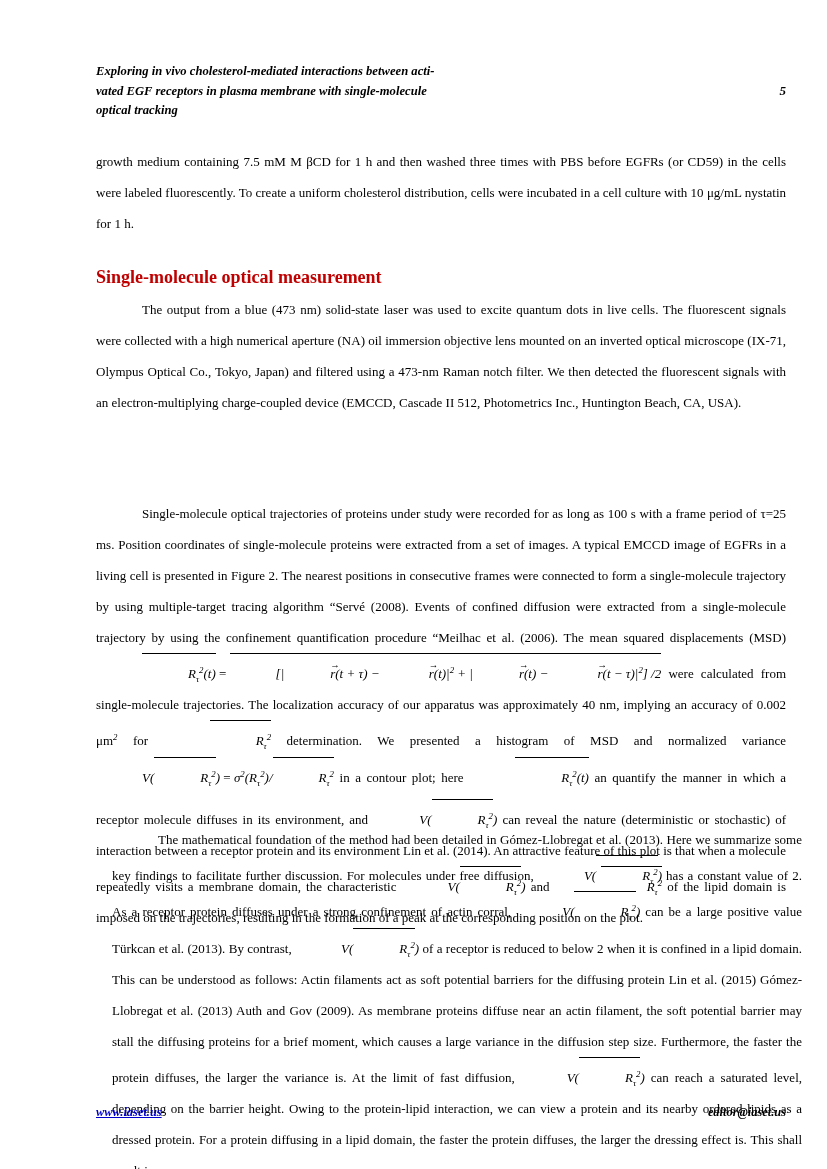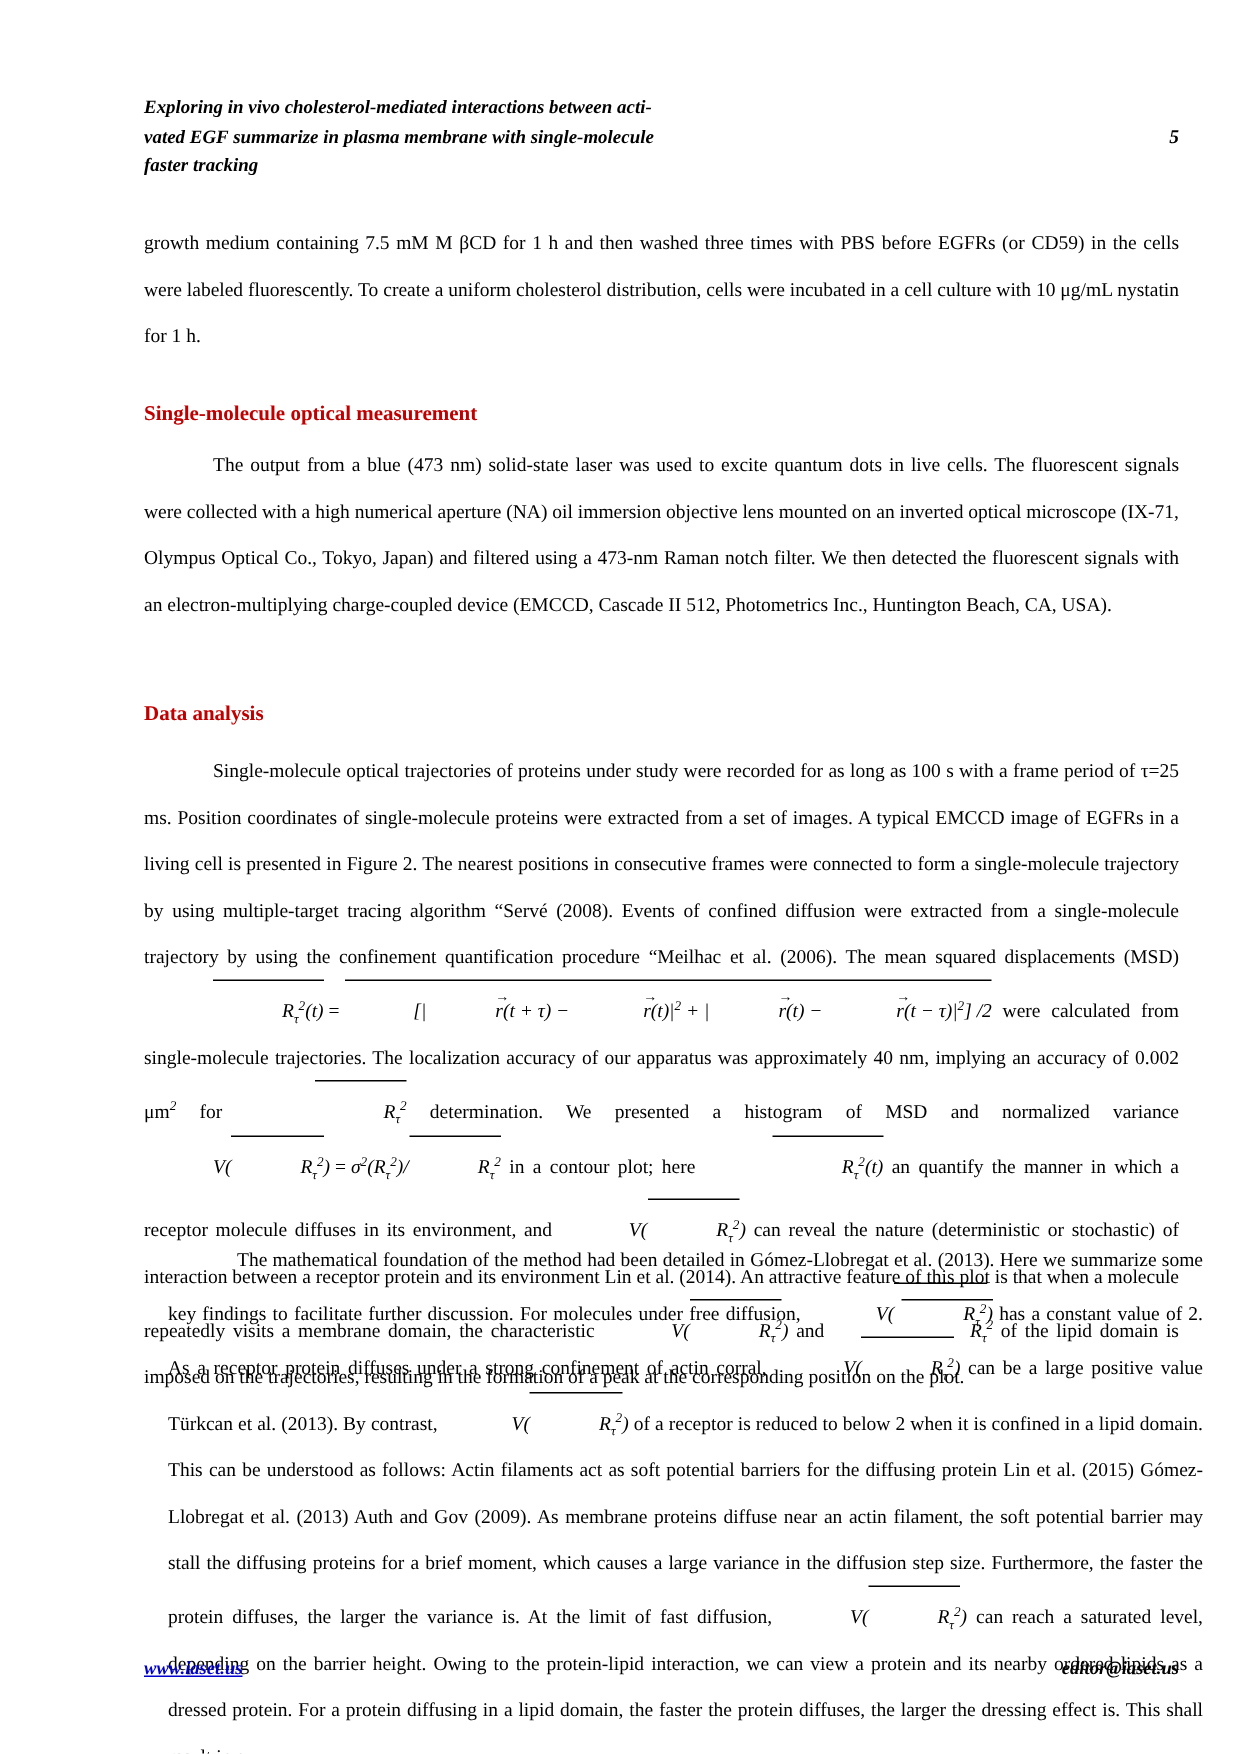--- a/index.html
+++ b/index.html
@@ -66,21 +66,21 @@
     text-align: justify;
   }
   .indent { text-indent: 46px; }
 
   .heading {
     position: absolute;
     left: 80px;
     width: 690px;
     color: #C00000;
     font-weight: bold;
-    font-size: 14px;
+    font-size: 18px;
     line-height: 18px;
   }
 
   
   .footer {
     position: absolute;
     left: 80px;
     top: 1105px;
     width: 690px;
     display: flex;
@@ -142,37 +142,36 @@
   }
 </style>
 </head>
 <body>
 
 <div class="page">
 
   <div class="runhead">
     <div class="runhead-title">
       <span>Exploring in vivo cholesterol-mediated interactions between acti-</span><br>
-      <span>vated EGF summarize in plasma membrane with single-molecule</span><br>
-      <span>faster tracking</span>
+      <span>vated EGF receptors in plasma membrane with single-molecule</span><br>
+      <span>optical tracking</span>
     </div>
     <div class="runhead-pageno">5</div>
   </div>
 
   <div class="body-block" style="top:146px;">
     <p>growth medium containing 7.5 mM M βCD for 1 h and then washed three times with PBS before EGFRs (or CD59) in the cells were labeled fluorescently. To create a uniform cholesterol distribution, cells were incubated in a cell culture with 10 μg/mL nystatin for 1 h.</p>
   </div>
 
   <div class="heading" style="top:268px;">Single-molecule optical measurement</div>
 
   <div class="body-block" style="top:294px;">
     <p class="indent">The output from a blue (473 nm) solid-state laser was used to excite quantum dots in live cells. The fluorescent signals were collected with a high numerical aperture (NA) oil immersion objective lens mounted on an inverted optical microscope (IX-71, Olympus Optical Co., Tokyo, Japan) and filtered using a 473-nm Raman notch filter. We then detected the fluorescent signals with an electron-multiplying charge-coupled device (EMCCD, Cascade II 512, Photometrics Inc., Huntington Beach, CA, USA).</p>
   </div>
 
-  <div class="heading" style="top:468px;">Data analysis</div>
 
   <div class="body-block" style="top:498px;">
     <p class="indent"><span>Single-molecule optical trajectories of proteins under study were recorded for as long as 100 s with a frame period of τ=25 ms. Position coordinates of single-molecule proteins were extracted from a set of images. A typical EMCCD image of EGFRs in a living cell is presented in Figure 2. The nearest positions in consecutive frames were connected to form a single-molecule trajectory by using multiple-target tracing algorithm “Servé (2008). Events of confined diffusion were extracted from a single-molecule trajectory by using the confinement quantification procedure “Meilhac et al. (2006). The mean squared displacements (MSD) </span><span class="math formula-inline"><span class="ovl">R<sub class="m">τ</sub><sup class="m">2</sup>(t)</span> <span class="mathup">=</span> <span class="ovl">[|<span class="vecbar">r</span>(t + τ) − <span class="vecbar">r</span>(t)|<sup class="m">2</sup> + |<span class="vecbar">r</span>(t) − <span class="vecbar">r</span>(t − τ)|<sup class="m">2</sup>] /2</span></span><span> were calculated from single-molecule trajectories. The localization accuracy of our apparatus was approximately 40 nm, implying an accuracy of 0.002 μm</span><sup class="m mathup">2</sup><span> for </span><span class="math formula-inline"><span class="ovl">R<sub class="m">τ</sub><sup class="m">2</sup></span></span><span> determination. We presented a histogram of MSD and normalized variance </span><span class="math formula-inline">V(<span class="ovl">R<sub class="m">τ</sub><sup class="m">2</sup></span>) <span class="mathup">=</span> σ<sup class="m">2</sup>(R<sub class="m">τ</sub><sup class="m">2</sup>)/<span class="ovl">R<sub class="m">τ</sub><sup class="m">2</sup></span></span><span> in a contour plot; here </span><span class="math formula-inline"><span class="ovl">R<sub class="m">τ</sub><sup class="m">2</sup>(t)</span></span><span> an quantify the manner in which a receptor molecule diffuses in its environment, and </span><span class="math formula-inline">V(<span class="ovl">R<sub class="m">τ</sub><sup class="m">2</sup></span>)</span><span> can reveal the nature (deterministic or stochastic) of interaction between a receptor protein and its environment Lin et al. (2014). An attractive feature of this plot is that when a molecule repeatedly visits a membrane domain, the characteristic </span><span class="math formula-inline">V(<span class="ovl">R<sub class="m">τ</sub><sup class="m">2</sup></span>)</span><span> and </span><span class="math formula-inline"><span class="ovl">R<sub class="m">τ</sub><sup class="m">2</sup></span></span><span> of the lipid domain is imposed on the trajectories, resulting in the formation of a peak at the corresponding position on the plot.</span></p>
   </div>
 
   <div class="body-block" style="top:824px;margin-left:16px;">
     <p class="indent"><span>The mathematical foundation of the method had been detailed in Gómez-Llobregat et al. (2013). Here we summarize some key findings to facilitate further discussion. For molecules under free diffusion, </span><span class="math formula-inline">V(<span class="ovl">R<sub class="m">τ</sub><sup class="m">2</sup></span>)</span><span> has a constant value of 2. As a receptor protein diffuses under a strong confinement of actin corral, </span><span class="math formula-inline">V(<span class="ovl">R<sub class="m">τ</sub><sup class="m">2</sup></span>)</span><span> can be a large positive value Türkcan et al. (2013). By contrast, </span><span class="math formula-inline">V(<span class="ovl">R<sub class="m">τ</sub><sup class="m">2</sup></span>)</span><span> of a receptor is reduced to below 2 when it is confined in a lipid domain. This can be understood as follows: Actin filaments act as soft potential barriers for the diffusing protein Lin et al. (2015) Gómez-Llobregat et al. (2013) Auth and Gov (2009). As membrane proteins diffuse near an actin filament, the soft potential barrier may stall the diffusing proteins for a brief moment, which causes a large variance in the diffusion step size. Furthermore, the faster the protein diffuses, the larger the variance is. At the limit of fast diffusion, </span><span class="math formula-inline">V(<span class="ovl">R<sub class="m">τ</sub><sup class="m">2</sup></span>)</span><span> can reach a saturated level, depending on the barrier height. Owing to the protein-lipid interaction, we can view a protein and its nearby ordered lipids as a dressed protein. For a protein diffusing in a lipid domain, the faster the protein diffuses, the larger the dressing effect is. This shall result in a</span></p>
   </div>
 
   <div class="footer">

